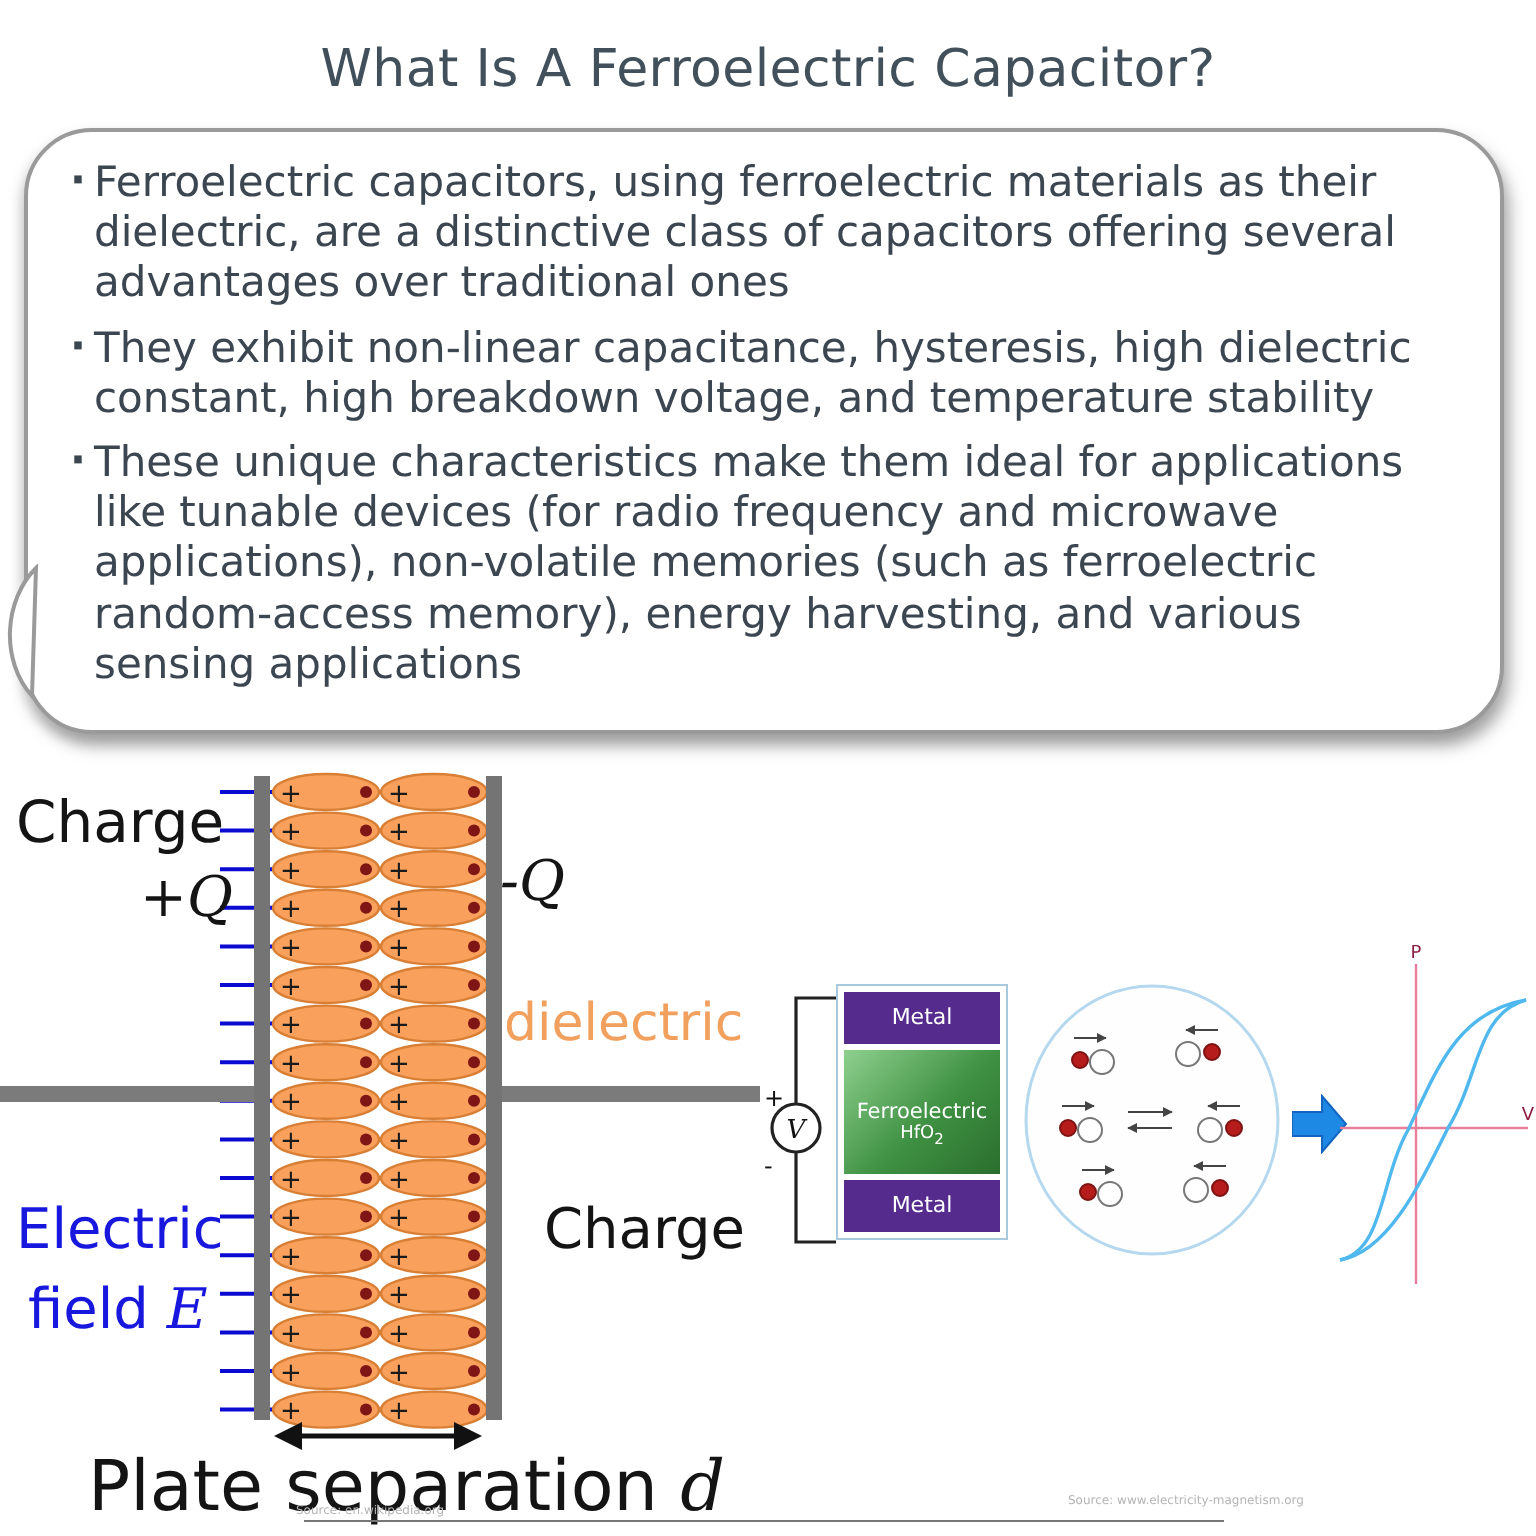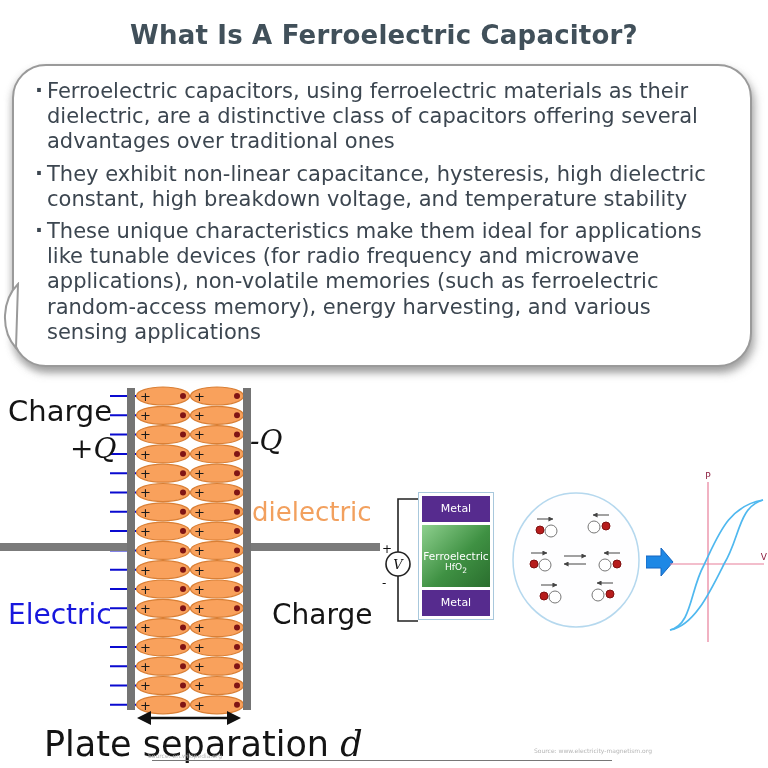--- a/index.html
+++ b/index.html
@@ -1,33 +1,33 @@
 <!DOCTYPE html>
 <html><head>
 <meta charset="utf-8">
 <style>
   html,body{margin:0;padding:0;background:#ffffff;}
   body{width:768px;height:768px;font-family:"DejaVu Sans",sans-serif;}
   .page{position:relative;width:768px;height:768px;overflow:hidden;background:#fff;}
   .title{position:absolute;top:20px;left:0;width:100%;text-align:center;
-         font-size:26px;font-weight:bold;color:#41505a;letter-spacing:0.2px;}
+         font-size:26px;font-weight:normal;color:#41505a;letter-spacing:0.2px;}
   .bubble{position:absolute;left:12px;top:64px;width:700px;background:#fff;
           border:2px solid #9a9a9a;border-radius:34px;padding:13px 16px 13px 20px;
           box-shadow:3px 6px 8px rgba(110,110,110,.55), -2px 4px 6px rgba(150,150,150,.35);}
   .bullets{margin:0;padding:0;list-style:none;}
   .bullets li{position:relative;padding-left:13px;margin-bottom:7px;
               font-size:21px;line-height:1.2;color:#3c4650;}
   .bullets li::before{content:"·";position:absolute;left:1px;top:-1px;font-weight:bold;}
   .tail{position:absolute;left:0;top:282px;}
   .fig{position:absolute;left:0;top:0;width:768px;height:768px;}
   .lbl{position:absolute;color:#141414;font-size:28px;white-space:nowrap;}
   .math{font-family:"DejaVu Serif",serif;font-style:italic;}
   .blue{color:#1717dd;}
   .orange{color:#f2a05e;}
-  .stack{position:absolute;left:418px;top:492px;width:76px;background:#fff;
+  .stack{position:absolute;left:418px;top:492px;width:86px;background:#fff;
          border:1px solid #a8c8dc;padding:3px;box-sizing:border-box;}
   .layer-metal{background:#562b8e;color:#fff;font-size:11px;text-align:center;
                height:26px;line-height:26px;}
   .layer-ferro{background:linear-gradient(135deg,#8ed08e 0%,#3f9143 55%,#2a6e2e 100%);
                color:#fff;text-align:center;height:62px;margin:3px 0;display:flex;
                flex-direction:column;justify-content:center;}
   .fl1{font-size:10.5px;margin-top:12px;}
   .fl2{font-size:9px;}
   .credit{position:absolute;font-size:6px;color:#b5b5b5;white-space:nowrap;}
   .bottom-line{position:absolute;left:152px;top:760px;width:460px;height:1px;background:#777;}
@@ -93,20 +93,21 @@
       <line x1="149" y1="338" x2="229" y2="338" stroke="#111" stroke-width="2.5"></line>
       <polygon points="137,338 151,331 151,345" fill="#111"></polygon>
       <polygon points="241,338 227,331 227,345" fill="#111"></polygon>
     </svg>
 
     <span class="lbl" style="left:8px;top:394px;font-size:29px;">Charge</span>
     <span class="lbl math" style="left:70px;top:432px;">+Q</span>
     <span class="lbl math" style="left:250px;top:424px;">-Q</span>
     <span class="lbl orange" style="left:252px;top:497px;font-size:26px;">dielectric</span>
     <span class="lbl blue" style="left:8px;top:598px;text-align:right;">Electric</span>
+    <span class="lbl blue" style="left:14px;top:638px;"><span>field</span>&nbsp;<span class="math">E</span></span>
     <span class="lbl" style="left:272px;top:598px;">Charge</span>
     <span class="lbl" style="left:44px;top:724px;font-size:35px;"><span>Plate separation</span>&nbsp;<span class="math">d</span></span>
 
     <svg width="46" height="150" style="position:absolute;left:376px;top:483px;" viewBox="0 0 46 150">
       <path d="M42,16 H22 V69" fill="none" stroke="#222" stroke-width="1.6"></path>
       <path d="M22,93 V138 H42" fill="none" stroke="#222" stroke-width="1.6"></path>
       <circle cx="22" cy="81" r="12" fill="#fff" stroke="#222" stroke-width="1.6"></circle>
       <text x="6" y="70" font-size="12" fill="#111">+</text>
       <text x="6" y="104" font-size="12" fill="#111">-</text>
       <text x="22" y="86" font-size="13" fill="#111" text-anchor="middle" font-family="DejaVu Serif, serif" font-style="italic">V</text>

